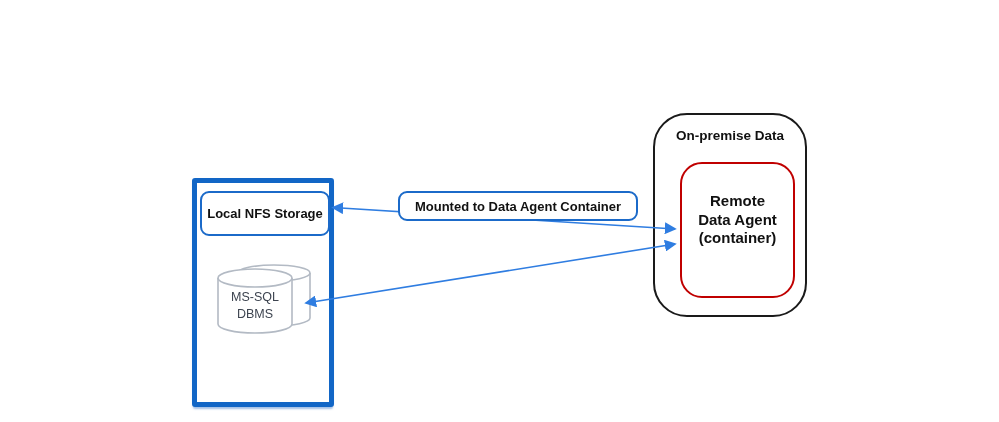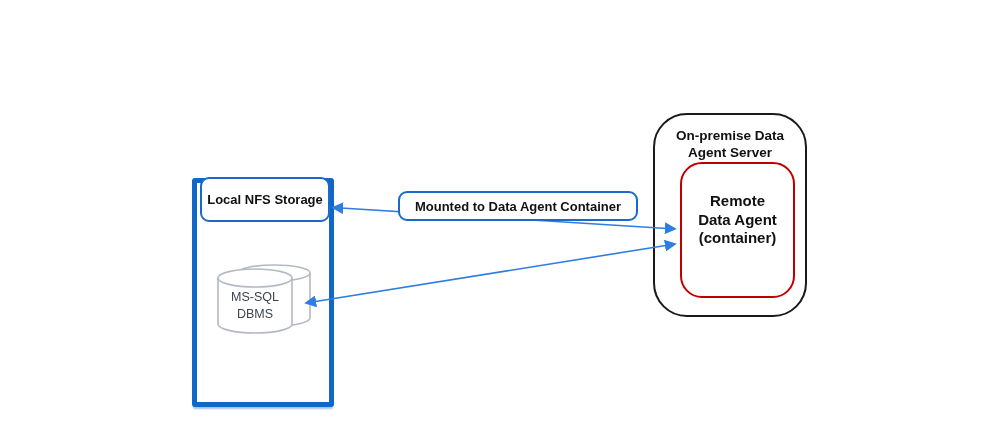--- a/index.html
+++ b/index.html
@@ -18,21 +18,21 @@
 
   
   #nfs-outer{
     left:192px;top:178px;width:142px;height:229px;
     border:5px solid var(--box-blue,#1266c6);
     border-radius:3px;background:#fff;
     box-shadow:0 3px 2px -1px rgba(90,140,210,0.55);
   }
   
   #nfs-label{
-    left:200px;top:177px;width:130px;height:45px;
+    left:200px;top:191px;width:130px;height:45px;
     border:2px solid var(--label-blue,#1b6ac9);
     border-radius:9px;background:#fff;
     display:flex;flex-direction:column;justify-content:center;align-items:center;
     font-size:13px;font-weight:bold;color:#111;line-height:19px;text-align:center;
   }
   #nfs-label .misspelled{
     text-decoration:underline wavy var(--red,#c00000);
     text-decoration-thickness:1px;text-underline-offset:2px;
   }
 
@@ -78,21 +78,20 @@
 
 
   <div id="nfs-outer" class="abs"></div>
 
   <div id="nfs-label" class="abs">
     <div>Local NFS Storage</div>
   </div>
 
   <div id="agent-server" class="abs">
     <div>On-premise Data</div>
-    <div>Agent Server</div>
   </div>
 
   <div id="remote-agent" class="abs">
     <div>Remote</div>
     <div>Data Agent</div>
     <div>(container)</div>
   </div>
 
   <svg id="diagram-svg" class="abs" width="999" height="422" viewBox="0 0 999 422">
     <defs>

